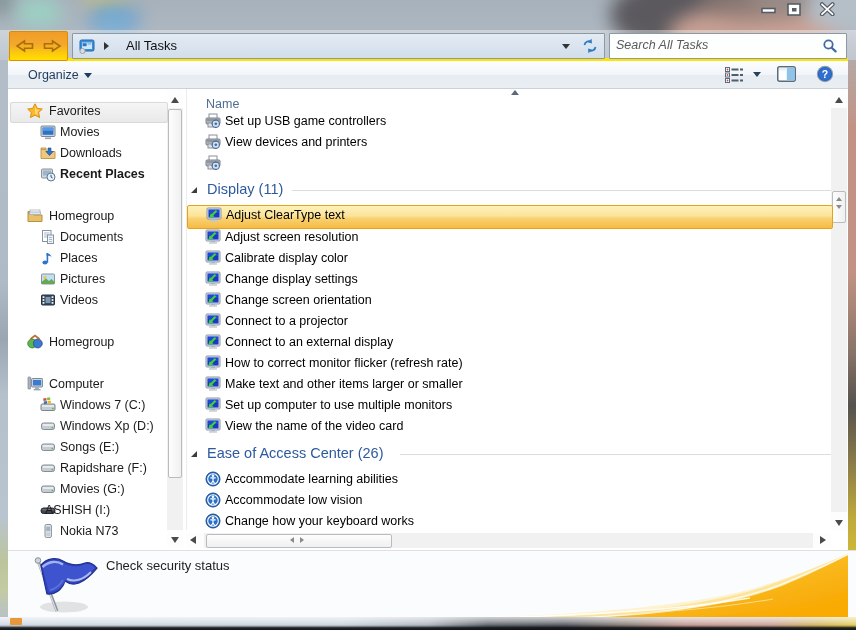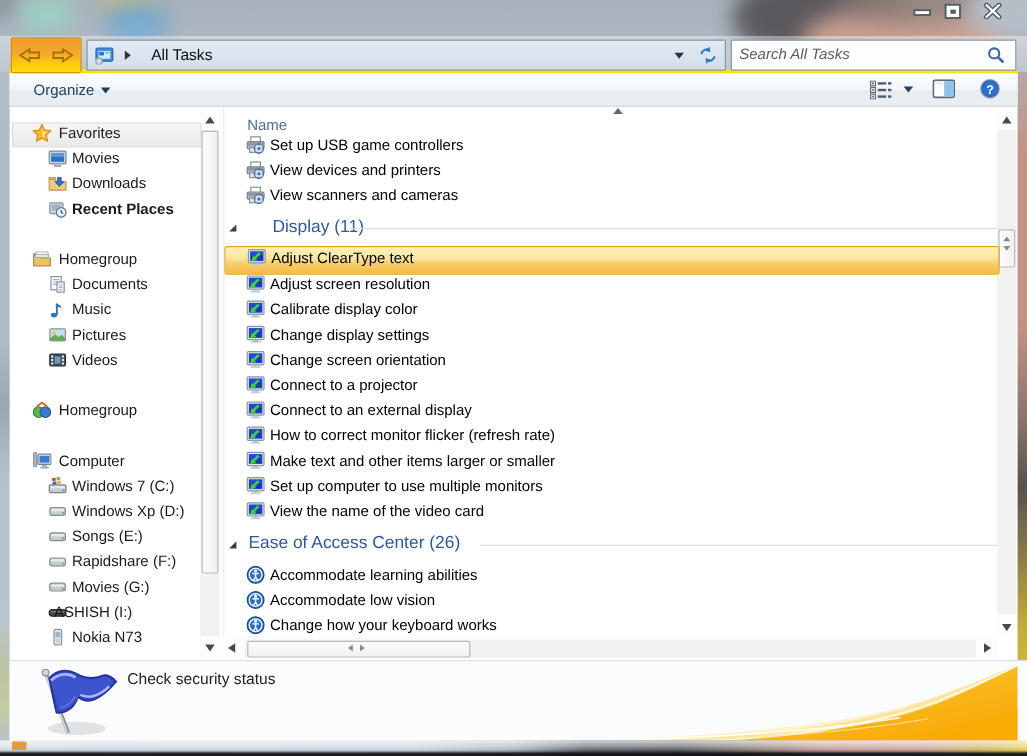--- a/index.html
+++ b/index.html
@@ -183,21 +183,21 @@
       <path d="M4 4h5.5M4 6h5.5M4 8h5.5" stroke="#9fb0c4" stroke-width=".9"></path>
       <rect x="7.5" y="6" width="6" height="8.5" fill="#eef4fa" stroke="#8a939c"></rect>
       <path d="M9 8.5h3M9 10.5h3M9 12.5h3" stroke="#9fb0c4" stroke-width=".9"></path>
     </svg>
     <div class="siderow" style="left:52px;top:138px;">Documents</div>
     <svg class="ico" style="left:32px;top:161px;" viewBox="0 0 16 16">
       <ellipse cx="5" cy="12.6" rx="2.6" ry="2" fill="#2f74c8"></ellipse>
       <rect x="6.6" y="3" width="1.6" height="9.6" fill="#2f74c8"></rect>
       <path d="M6.6 3 C9.5 3.6 10.8 5 11.6 7.2 C10.6 6 9 5.6 6.6 5.8 Z" fill="#2f74c8"></path>
     </svg>
-    <div class="siderow" style="left:52px;top:159px;">Music</div>
+    <div class="siderow" style="left:52px;top:159px;">Places</div>
     <svg class="ico" style="left:32px;top:182px;" viewBox="0 0 16 16">
       <rect x="1.5" y="3" width="13" height="10" rx="1" fill="#bfe0f4" stroke="#8a939c"></rect>
       <circle cx="5" cy="6.4" r="1.5" fill="#f5c238"></circle>
       <path d="M1.5 11 L6 7.5 L9 10 L11.5 8 L14.5 11 L14.5 12.9 L1.5 12.9 Z" fill="#67a857"></path>
     </svg>
     <div class="siderow" style="left:52px;top:180px;">Pictures</div>
     <svg class="ico" style="left:32px;top:203px;" viewBox="0 0 16 16">
       <rect x="1.5" y="3" width="13" height="10" rx="1" fill="#3c4c5c" stroke="#26313c"></rect>
       <rect x="2.6" y="4.2" width="1.8" height="1.8" fill="#e8eef4"></rect>
       <rect x="2.6" y="7.1" width="1.8" height="1.8" fill="#e8eef4"></rect>
@@ -282,24 +282,23 @@
       <use href="#icpr"></use>
     </svg>
     <div class="listrow" style="left:39px;top:22px;">Set up USB game controllers</div>
     <svg class="ico pr" style="left:19px;top:45px;" viewBox="0 0 16 16">
       <use href="#icpr"></use>
     </svg>
     <div class="listrow" style="left:39px;top:43px;">View devices and printers</div>
     <svg class="ico pr" style="left:19px;top:66px;" viewBox="0 0 16 16">
       <use href="#icpr"></use>
     </svg>
-    <div class="listrow" style="left:39px;top:64px;">View scanners and cameras</div>
 
     <div class="tri" style="left:5px;top:98px;border-left:6px solid transparent;border-bottom:6px solid #3c3c3c;"></div>
-    <div class="grouphdr" style="left:21px;top:90px;line-height:21px;margin-left:20px;">Display (11)</div>
+    <div class="grouphdr" style="left:21px;top:90px;line-height:21px;">Display (11)</div>
     <div class="abs" style="left:106px;top:101px;width:539px;height:1px;background:#d9dde1;"></div>
 
     <svg class="ico dp" style="left:20px;top:118px;" viewBox="0 0 16 16">
       <use href="#icdp"></use>
     </svg>
     <div class="listrow" style="left:40px;top:116px;">Adjust ClearType text</div>
     <svg class="ico dp" style="left:19px;top:140px;" viewBox="0 0 16 16">
       <use href="#icdp"></use>
     </svg>
     <div class="listrow" style="left:39px;top:138px;">Adjust screen resolution</div>

